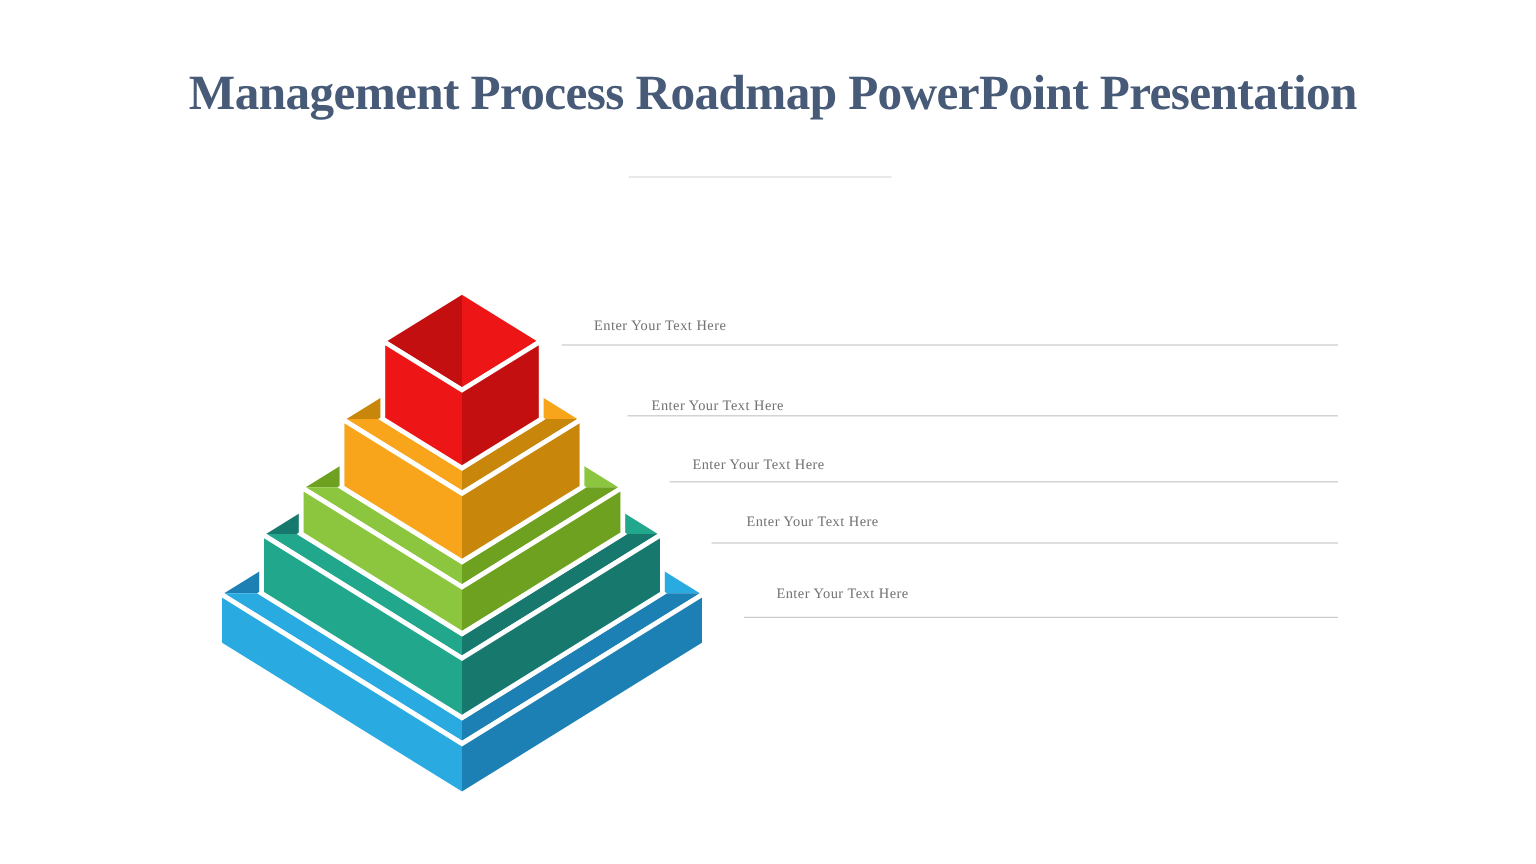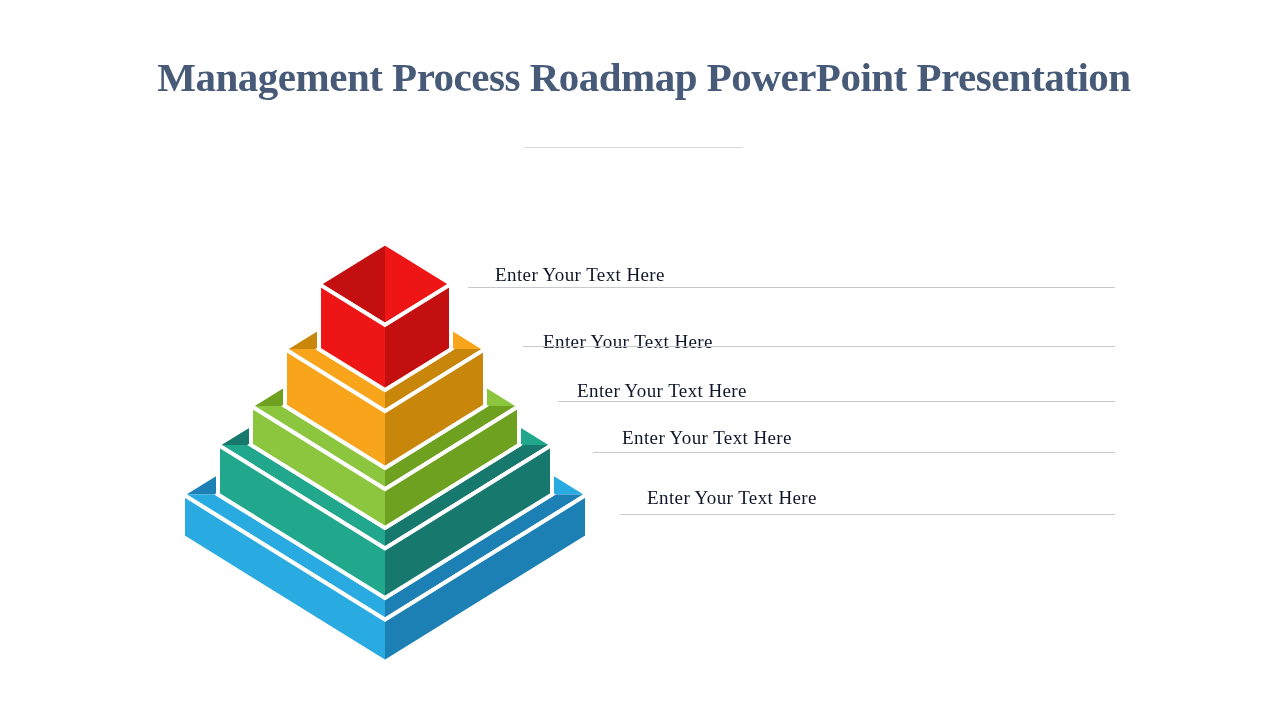--- a/index.html
+++ b/index.html
@@ -12,21 +12,21 @@
     position:absolute;left:64px;top:53px;width:1160px;
     font-size:41px;font-weight:bold;color:#475A77;letter-spacing:-0.5px;
     white-space:nowrap;
   }
   .title-divider{
     position:absolute;left:524px;top:147px;width:219px;height:0;
     border-top:1px solid #D9D9D9;
   }
   .pyramid-svg{position:absolute;left:0;top:0;}
   .ph-label{
-    position:absolute;color:#0f172a;font-size:19px;letter-spacing:0.4px;
+    position:absolute;color:#737373;font-size:12px;letter-spacing:0.4px;
     white-space:nowrap;
   }
   .ph-line{position:absolute;height:0;border-top:1.5px solid #C7C9CC;}
   .l1{left:495px;top:264px;} .u1{left:468px;top:287px;width:647px;}
   .l2{left:543px;top:331px;} .u2{left:523px;top:346px;width:592px;}
   .l3{left:577px;top:380px;} .u3{left:558px;top:401px;width:557px;}
   .l4{left:622px;top:427px;} .u4{left:593px;top:452px;width:522px;}
   .l5{left:647px;top:487px;} .u5{left:620px;top:514px;width:495px;}
 </style>
 </head>

